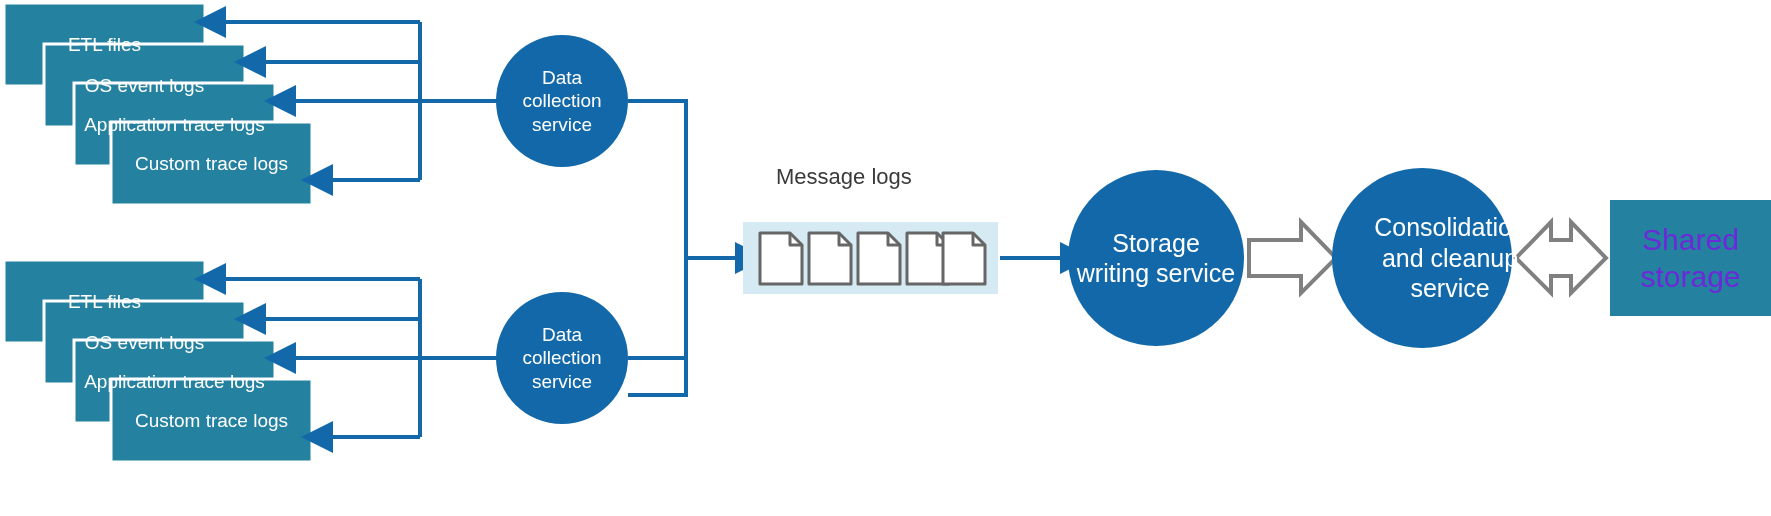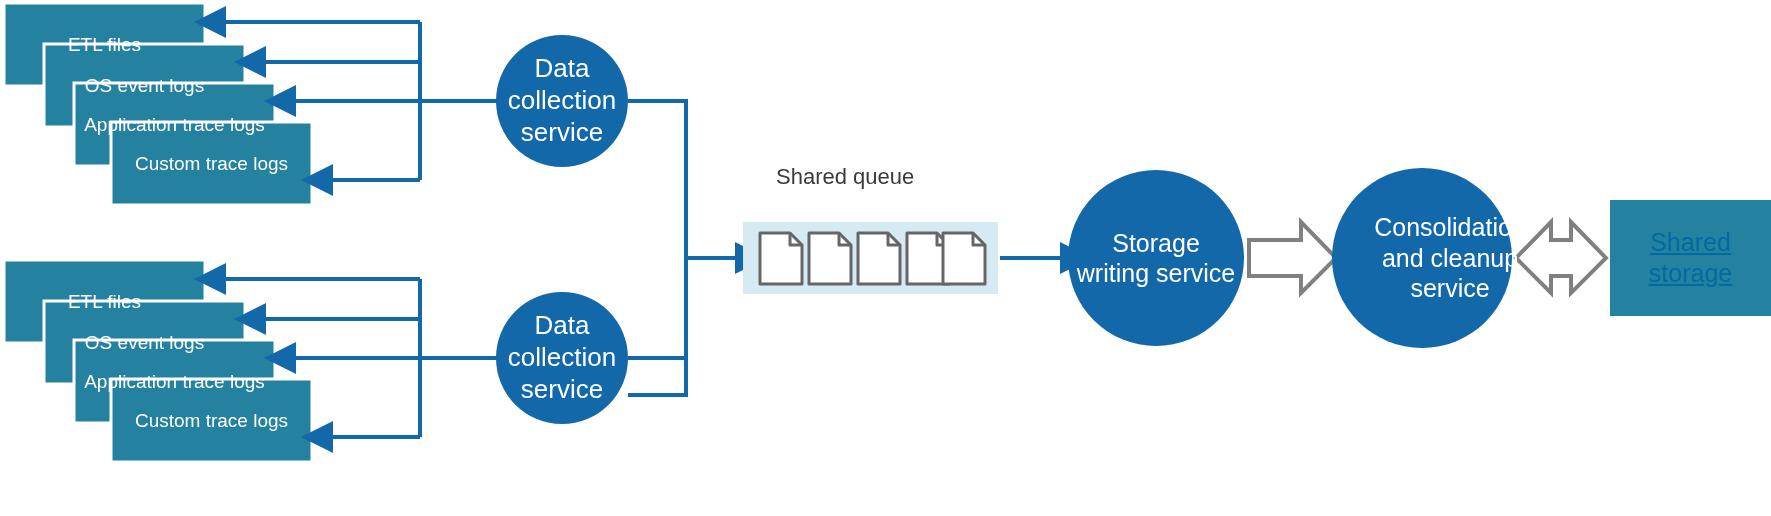--- a/index.html
+++ b/index.html
@@ -38,30 +38,29 @@
     font-size: 19px;
     line-height: 1.15;
     font-weight: 400;
   }
   .circle-label {
     color: #ffffff;
     font-weight: 400;
     line-height: 1.22;
   }
   .circle-label.small {
-    font-size: 26px;
+    font-size: 19px;
   }
   .circle-label.large {
     font-size: 25px;
   }
   .storage-label {
-    color: #0369a1;
-    font-size: 25px;
+    color: #6d28d9;
+    font-size: 30px;
     line-height: 1.25;
-    text-decoration: underline;
   }
   .queue-caption {
     position: absolute;
     color: #3a3a3a;
     font-size: 22px;
     white-space: nowrap;
   }
 </style>
 </head>
 <body>
@@ -178,15 +177,15 @@
 service</div>
   <div class="node-label circle-label large" style="left:1068px; top:170px; width:176px; height:176px; white-space:pre-line;">Storage
 writing service</div>
   <div class="node-label circle-label large" style="left:1360px; top:168px; width:180px; height:180px; white-space:pre-line;">Consolidation
 and cleanup
 service</div>
 
   <div class="node-label storage-label" style="left:1610px; top:200px; width:161px; height:116px; white-space:pre-line;">Shared
 storage</div>
 
-  <div class="queue-caption" style="left:776px; top:164px;">Shared queue</div>
+  <div class="queue-caption" style="left:776px; top:164px;">Message logs</div>
 
 </div>
 
 </body></html>

